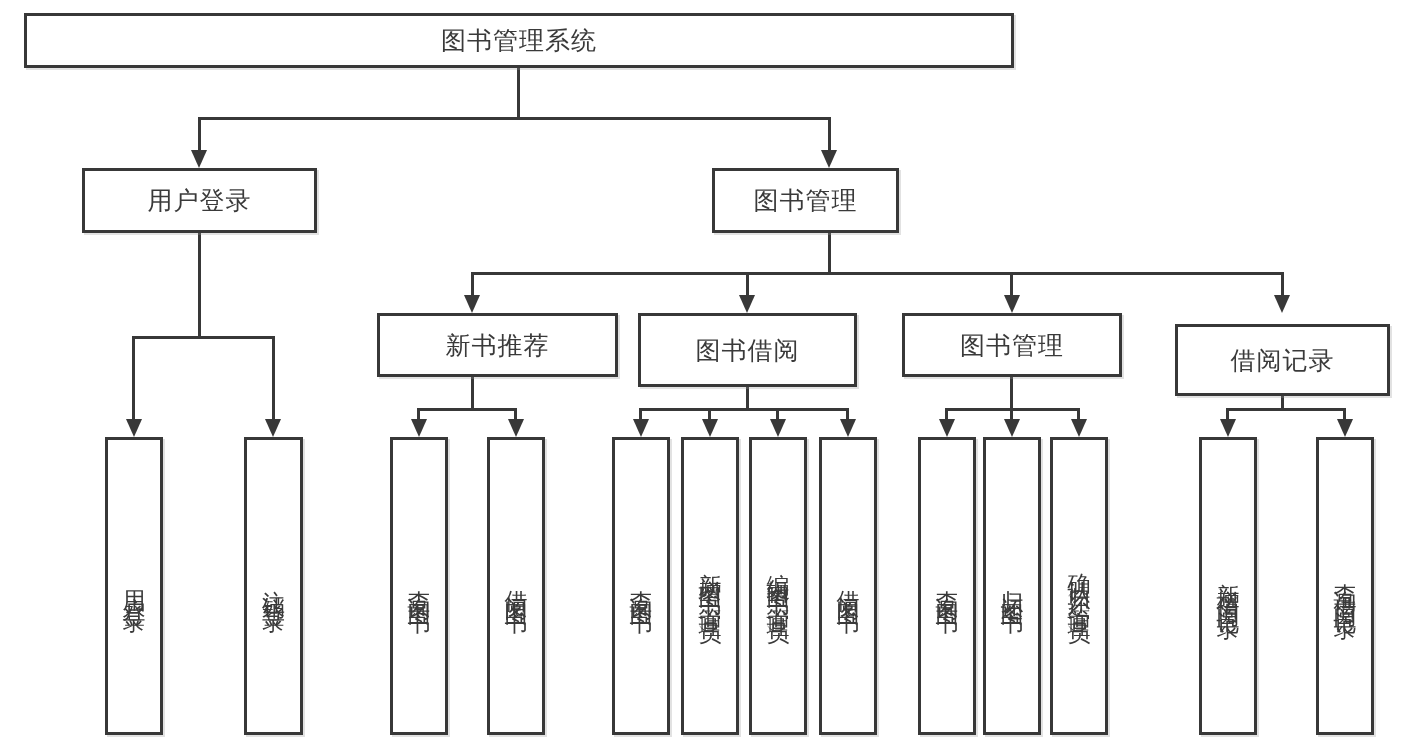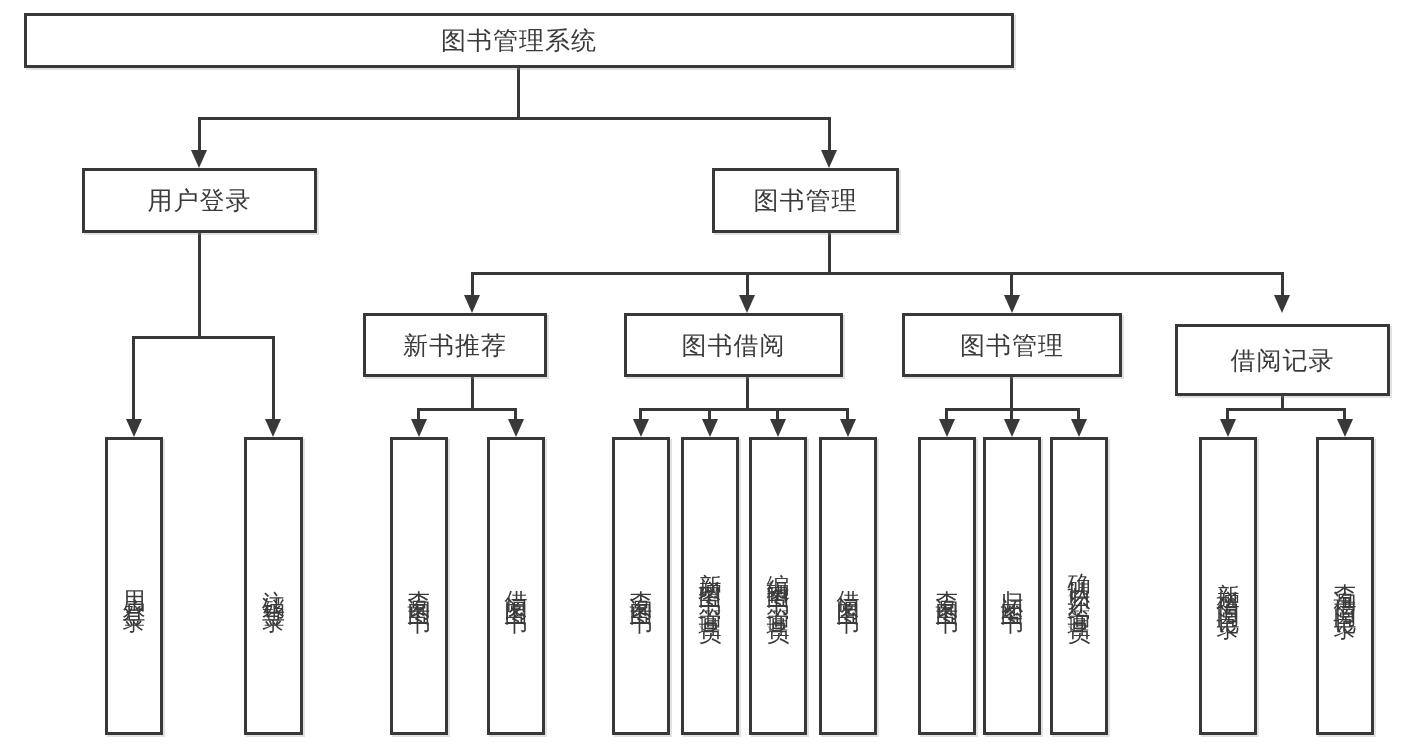--- a/index.html
+++ b/index.html
@@ -117,22 +117,22 @@
   <div class="vline" style="left:1226px;top:408px;height:13px"></div>
   <div class="vline" style="left:1343px;top:408px;height:13px"></div>
   <div class="arrow" style="left:1220px;top:419px"></div>
   <div class="arrow" style="left:1337px;top:419px"></div>
 
   <div class="node" style="left:24px;top:13px;width:990px;height:55px">图书管理系统</div>
 
   <div class="node" style="left:82px;top:168px;width:235px;height:65px">用户登录</div>
   <div class="node" style="left:712px;top:168px;width:187px;height:65px">图书管理</div>
 
-  <div class="node" style="left:363px;top:313px;width:184px;height:64px">新书推荐</div>
-  <div class="node" style="left:624px;top:313px;width:219px;height:64px">图书借阅</div>
+  <div class="node" style="left:377px;top:313px;width:241px;height:64px">新书推荐</div>
+  <div class="node" style="left:638px;top:313px;width:219px;height:74px">图书借阅</div>
   <div class="node" style="left:902px;top:313px;width:220px;height:64px">图书管理</div>
   <div class="node" style="left:1175px;top:324px;width:215px;height:72px">借阅记录</div>
 
   <div class="node leaf" style="left:105px;top:437px;width:58px;height:298px">用户登录</div>
   <div class="node leaf" style="left:244px;top:437px;width:59px;height:298px">注销登录</div>
 
   <div class="node leaf" style="left:390px;top:437px;width:58px;height:298px">查询图书</div>
   <div class="node leaf" style="left:487px;top:437px;width:58px;height:298px">借阅图书</div>
 
   <div class="node leaf" style="left:612px;top:437px;width:58px;height:298px">查询图书</div>

